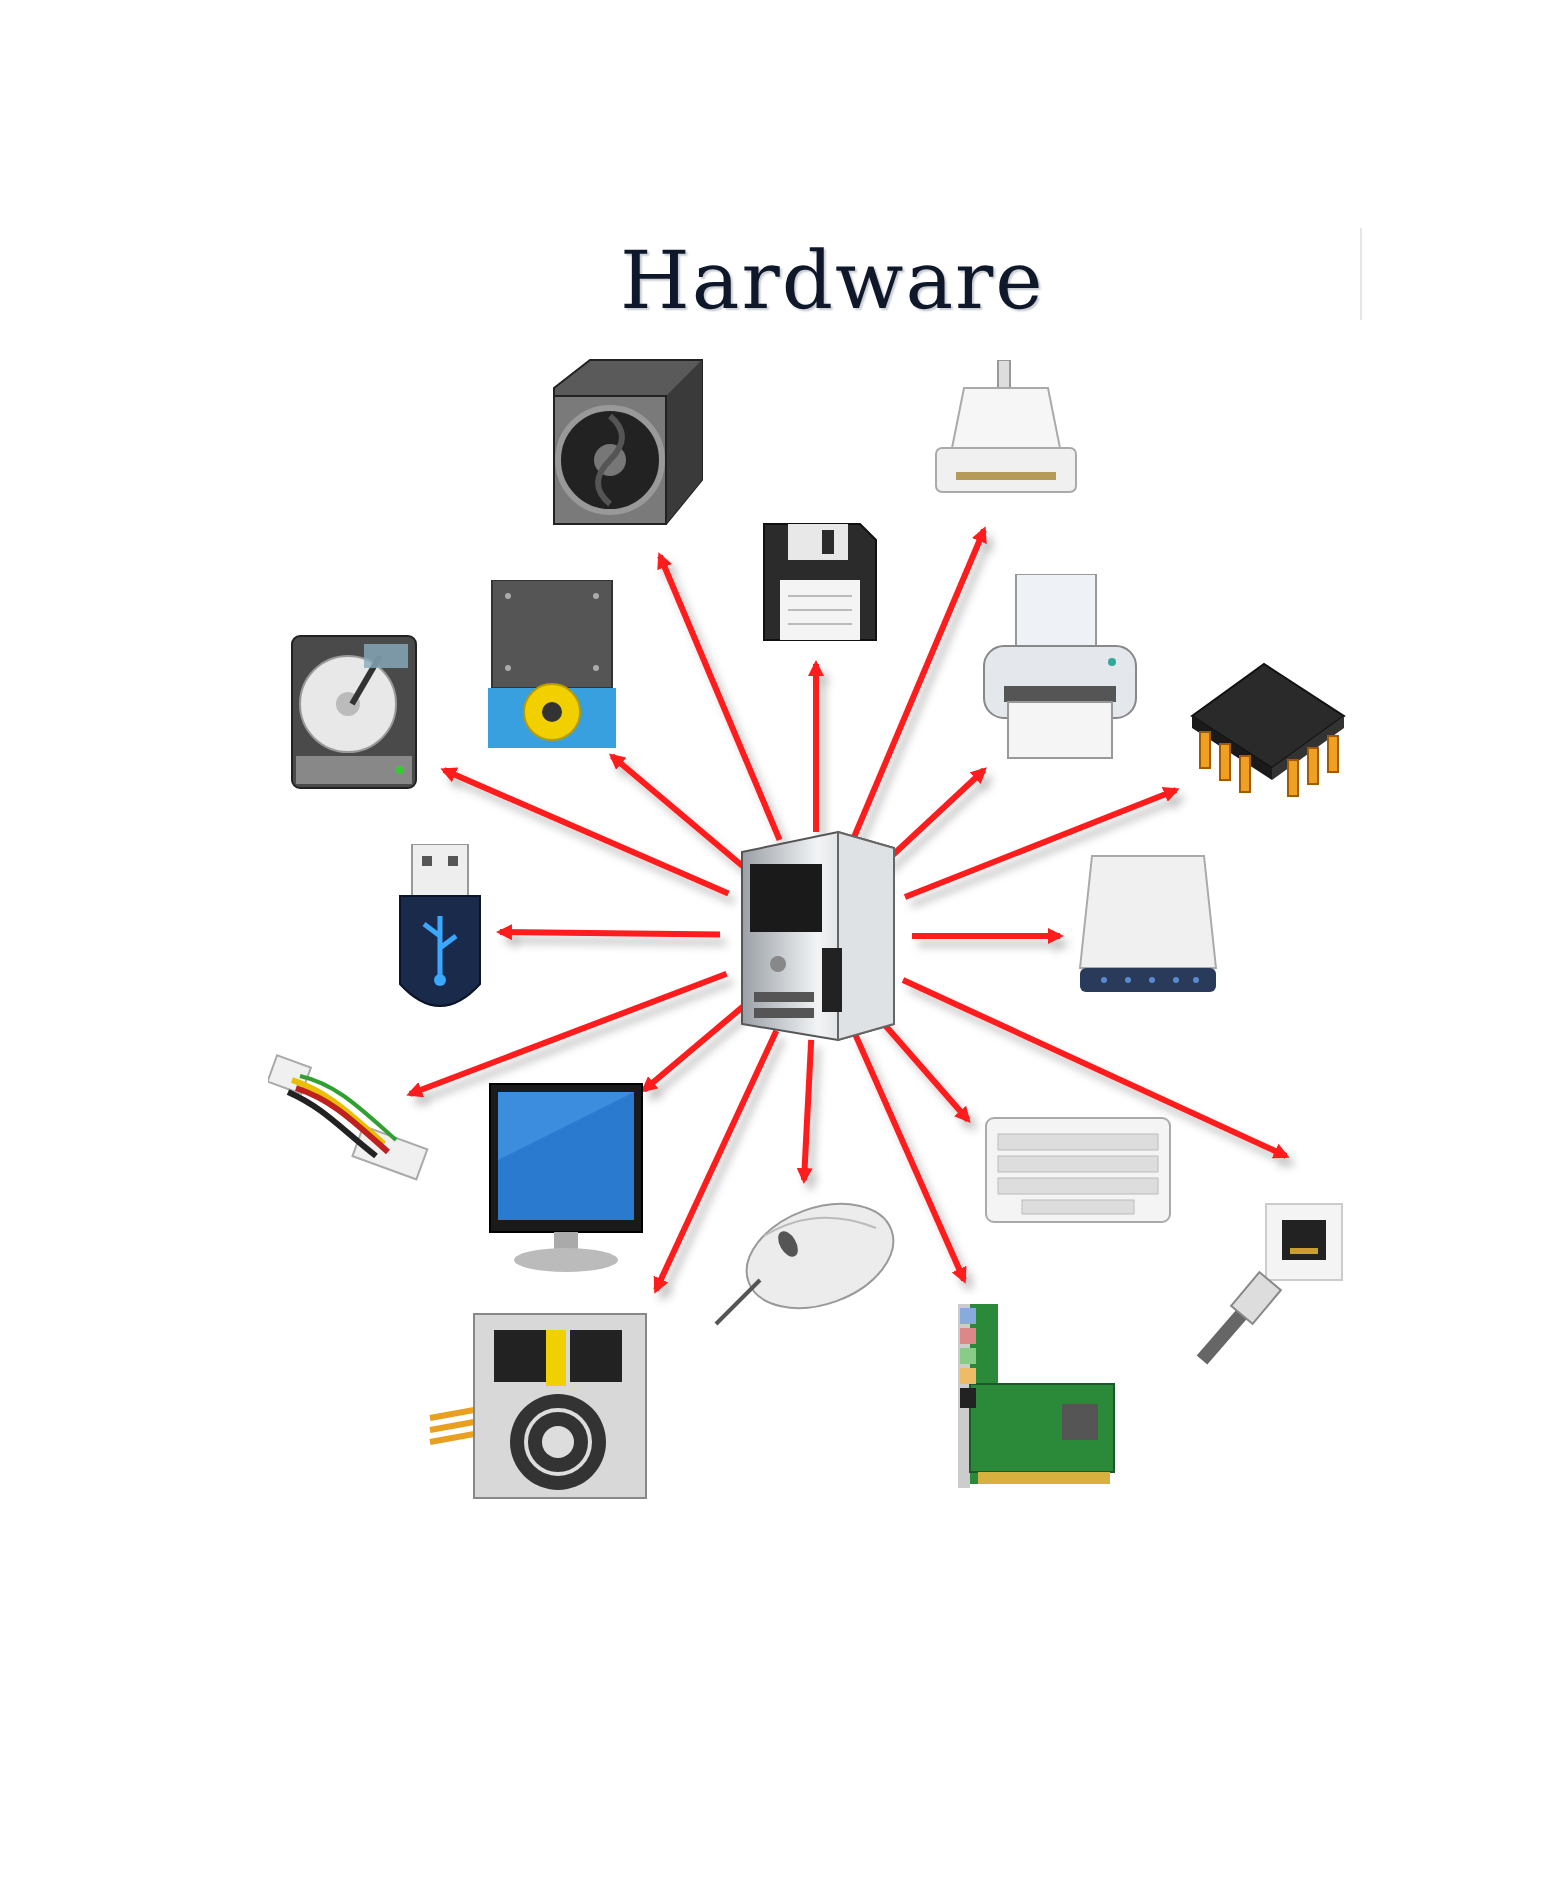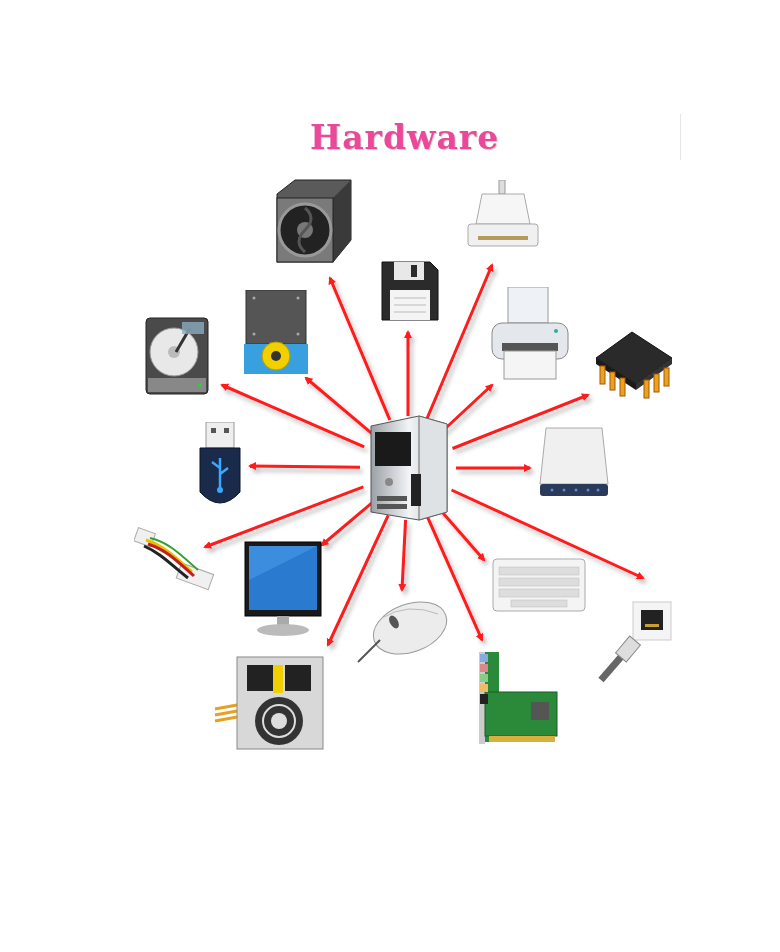--- a/index.html
+++ b/index.html
@@ -1,17 +1,17 @@
 <!DOCTYPE html>
 <html><head>
 <meta charset="utf-8">
 <style>
   html,body{margin:0;padding:0;background:#ffffff;}
   body{width:780px;height:952px;position:relative;overflow:hidden;font-family:"Liberation Sans",sans-serif;}
-  .title{position:absolute;left:310px;top:118px;font-family:"DejaVu Serif","Liberation Serif",serif;font-size:33px;color:#ec4899;letter-spacing:1px;text-shadow:1px 1px 1px #c8ccd0;font-weight:bold;}
+  .title{position:absolute;left:310px;top:118px;font-family:"DejaVu Serif","Liberation Serif",serif;font-size:40px;color:#0f172a;letter-spacing:1px;text-shadow:1px 1px 1px #c8ccd0;}
   .vline{position:absolute;left:680px;top:114px;width:1px;height:46px;background:#e6e6e6;}
   svg.arrows{position:absolute;left:0;top:0;}
   .node{position:absolute;}
   .node svg{display:block;}
 </style>
 </head>
 <body>
 
 <div class="title">Hardware</div>
 <div class="vline"></div>

